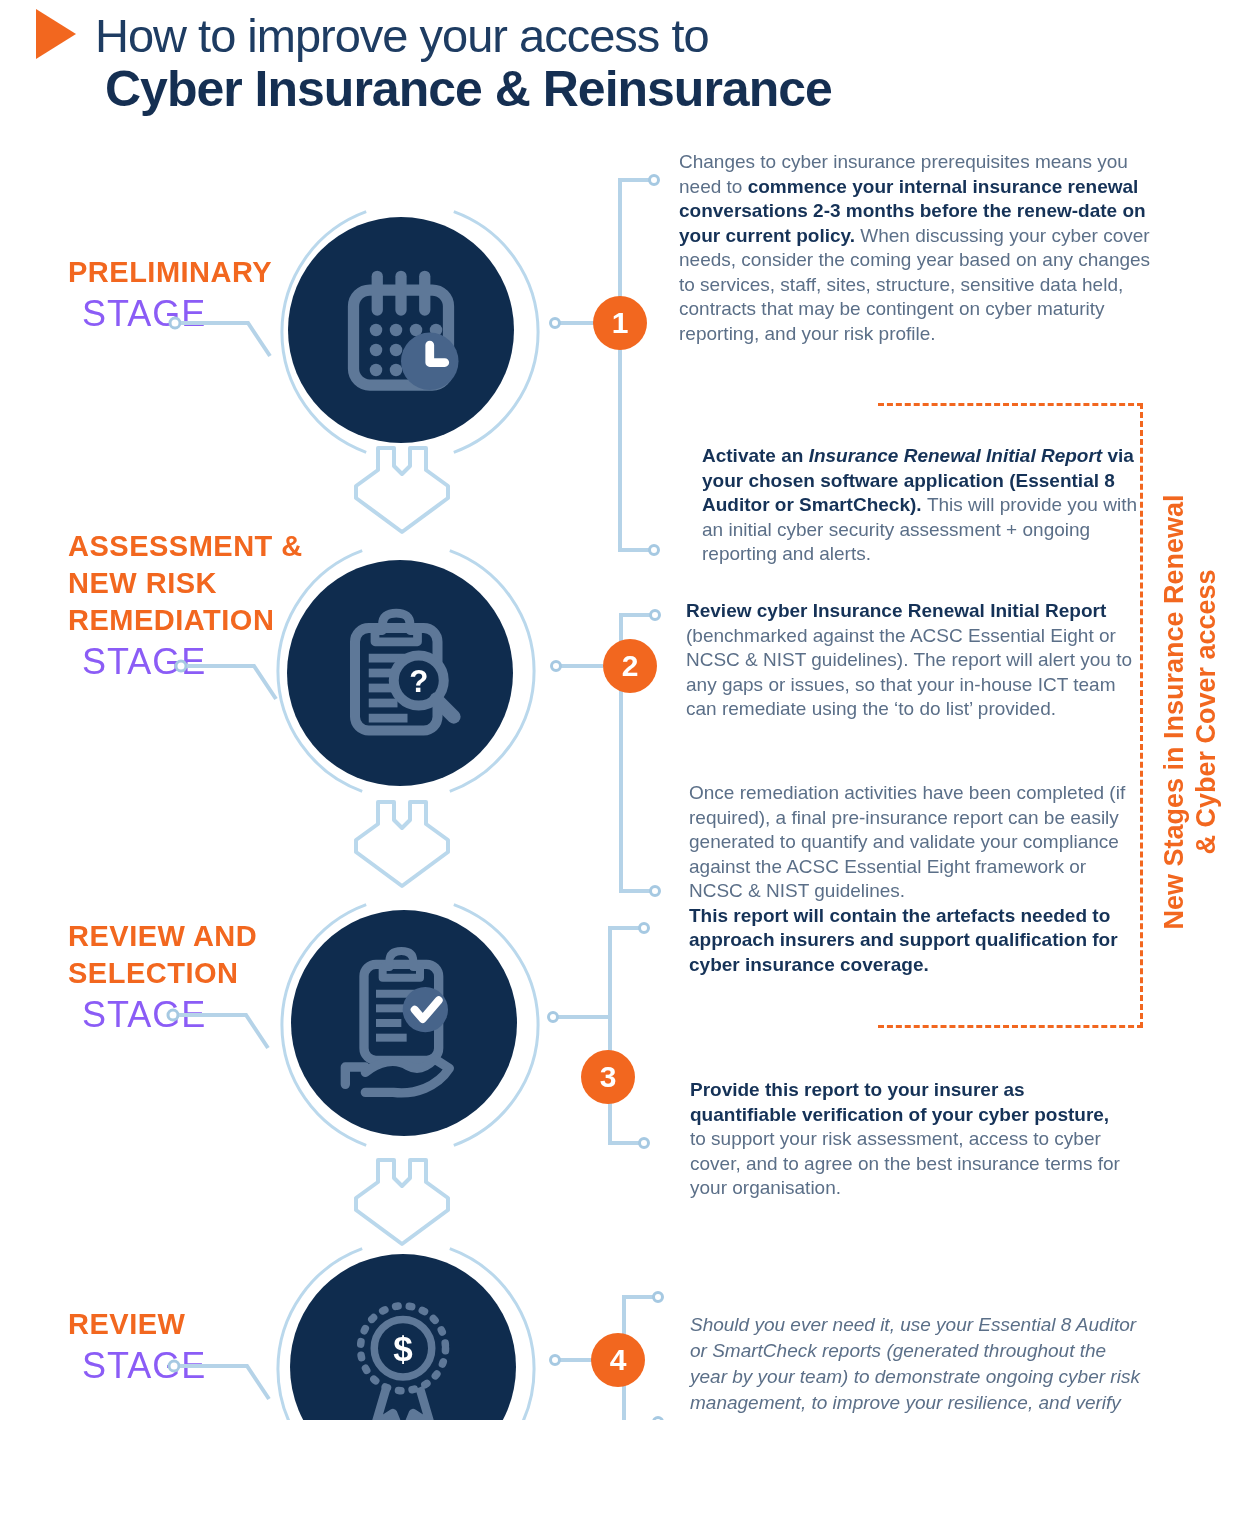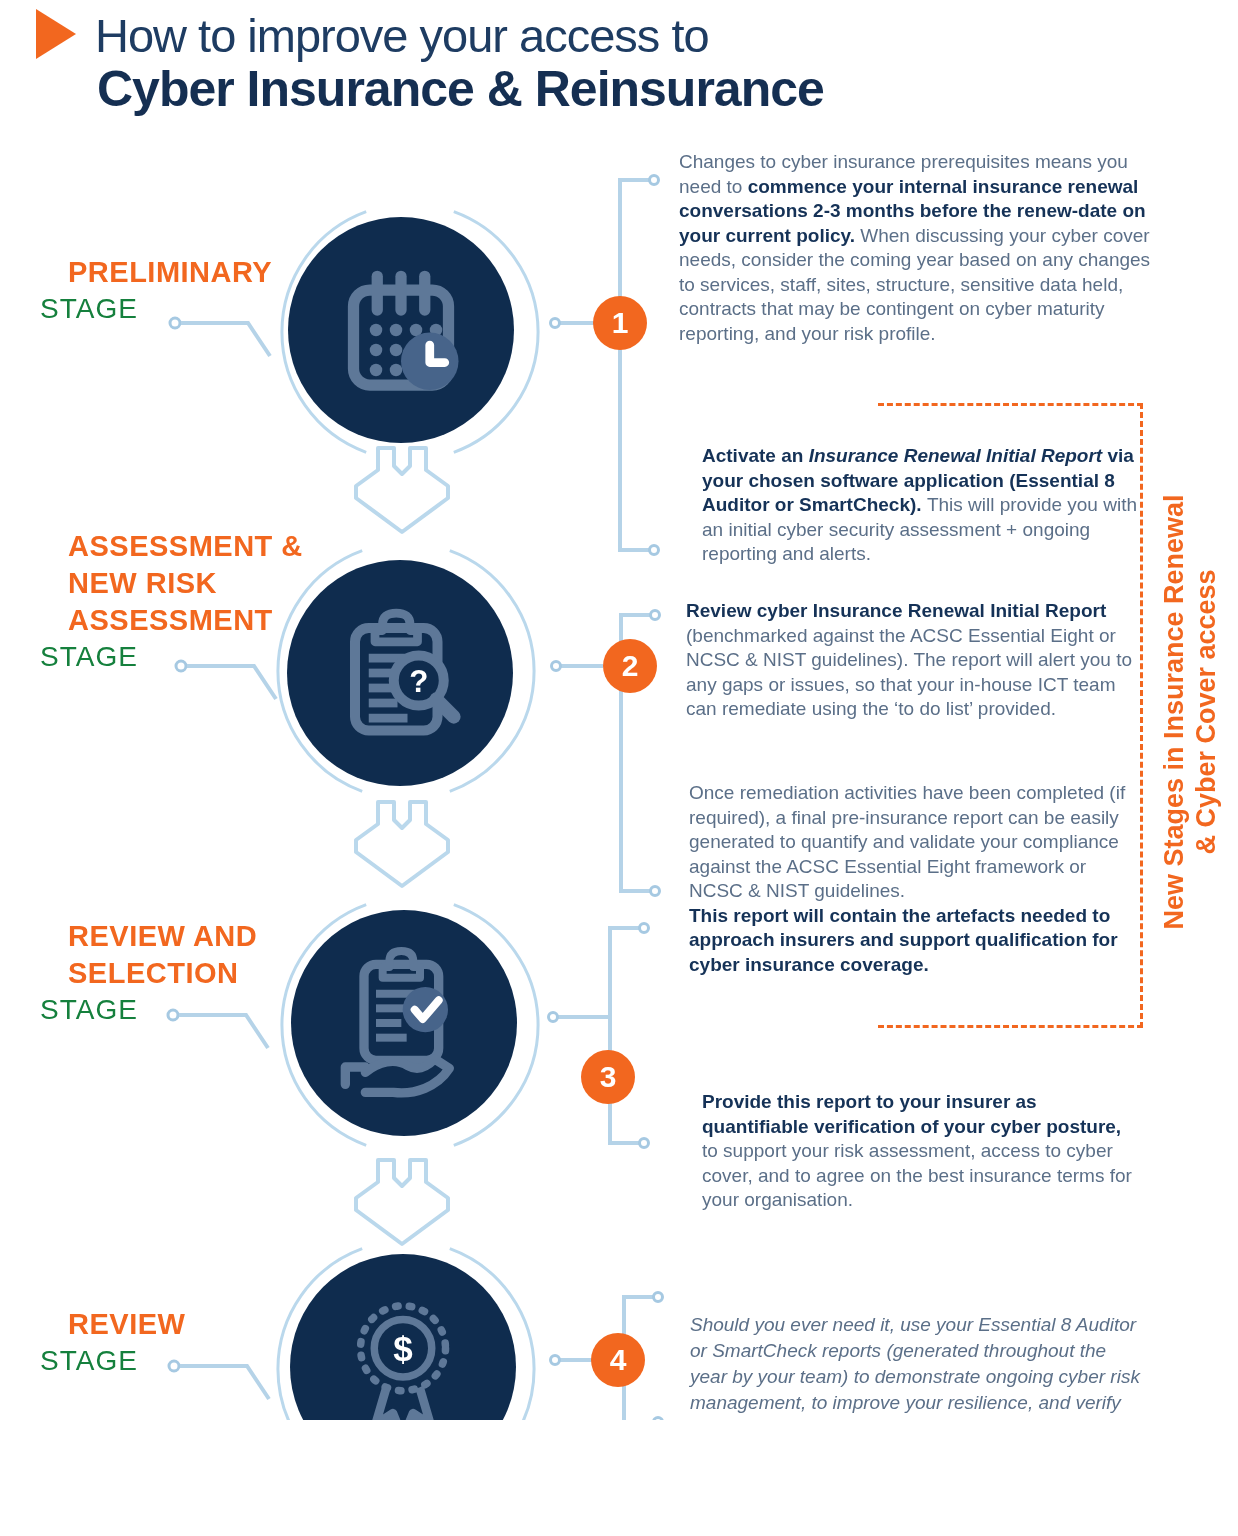--- a/index.html
+++ b/index.html
@@ -7,21 +7,21 @@
           font-family:"Liberation Sans",sans-serif;}
   .abs{position:absolute;}
 
   
   .tri{width:0;height:0;border-left:40px solid #F2671F;border-top:25px solid transparent;border-bottom:25px solid transparent;}
   .title1{font-size:47px;font-weight:400;color:#1E3C62;letter-spacing:-1px;white-space:nowrap;}
   .title2{font-size:50px;font-weight:700;color:#152F52;letter-spacing:-1px;white-space:nowrap;}
 
   
   .stage-label{color:#F2671F;font-weight:700;font-size:29px;line-height:37px;letter-spacing:.5px;white-space:nowrap;margin-left:28px;}
-  .stage-sub{color:#15803d;font-weight:400;font-size:28px;letter-spacing:1px;margin-top:2px;}
+  .stage-sub{color:#8b5cf6;font-weight:400;font-size:36px;letter-spacing:1px;margin-top:2px;margin-left:42px;}
 
   
   .navy-circle{width:226px;height:226px;border-radius:50%;background:#0F2C4E;display:flex;align-items:center;justify-content:center;}
   .ringsvg{pointer-events:none;}
 
   
   .vline{width:4px;background:#B5D3E8;}
   .hline{height:4px;background:#B5D3E8;}
   .ringdot{width:12px;height:12px;border:3px solid #A6C9E2;border-radius:50%;background:#fff;box-sizing:border-box;}
   .numcircle{width:54px;height:54px;border-radius:50%;background:#F2671F;color:#fff;font-weight:700;font-size:30px;
@@ -42,31 +42,31 @@
 
   .sliver{width:212px;height:90px;background:#0F2C4E;border-radius:50%;}
 </style>
 </head>
 <body>
 
 <div id="canvas">
 
   <div class="abs tri" style="left:36px;top:9px;"></div>
   <div class="abs title1" style="left:95px;top:8px;">How to improve your access to</div>
-  <div class="abs title2" style="left:97px;top:60px;">Cyber Insurance &amp; Reinsurance</div>
+  <div class="abs title2" style="left:105px;top:60px;">Cyber Insurance &amp; Reinsurance</div>
 
   <div class="abs" style="left:40px;top:254px;">
     <div class="stage-label">PRELIMINARY</div>
     <div class="stage-sub">STAGE</div>
   </div>
 
   <div class="abs" style="left:40px;top:528px;">
     <div class="stage-label">ASSESSMENT &amp;</div>
     <div class="stage-label">NEW RISK</div>
-    <div class="stage-label">ASSESSMENT</div>
+    <div class="stage-label">REMEDIATION</div>
     <div class="stage-sub">STAGE</div>
   </div>
 
   <div class="abs" style="left:40px;top:918px;">
     <div class="stage-label">REVIEW AND</div>
     <div class="stage-label">SELECTION</div>
     <div class="stage-sub">STAGE</div>
   </div>
 
   <div class="abs" style="left:40px;top:1306px;">
@@ -209,21 +209,21 @@
   <div class="abs hline" style="left:622px;top:1420px;width:32px;"></div>
   <div class="abs ringdot" style="left:652px;top:1416px;"></div>
   <div class="abs hline" style="left:560px;top:1358px;width:35px;"></div>
   <div class="abs ringdot" style="left:549px;top:1354px;"></div>
   <div class="abs numcircle" style="left:591px;top:1333px;">4</div>
 
   <p class="abs para" style="left:679px;top:150px;width:472px;margin:0;"><span class="seg-r">Changes to cyber insurance prerequisites means you need to </span><span class="seg-b">commence your internal insurance renewal conversations 2-3 months before the renew-date on your current policy.</span><span class="seg-r"> When discussing your cyber cover needs, consider the coming year based on any changes to services, staff, sites, structure, sensitive data held, contracts that may be contingent on cyber maturity reporting, and your risk profile.</span></p>
   <p class="abs para" style="left:686px;top:428px;width:452px;margin:16px;"><span class="seg-b">Activate an </span><span class="seg-bi">Insurance Renewal Initial Report</span><span class="seg-b"> via your chosen software application (Essential 8 Auditor or SmartCheck). </span><span class="seg-r">This will provide you with an initial cyber security assessment + ongoing reporting and alerts.</span></p>
   <p class="abs para" style="left:686px;top:599px;width:458px;margin:0;"><span class="seg-b">Review cyber Insurance Renewal Initial Report</span><span class="seg-r"> (benchmarked against the ACSC Essential Eight or NCSC &amp; NIST guidelines). The report will alert you to any gaps or issues, so that your in-house ICT team can remediate using the ‘to do list’ provided.</span></p>
   <p class="abs para" style="left:689px;top:781px;width:452px;margin:0;"><span class="seg-r">Once remediation activities have been completed (if required), a final pre-insurance report can be easily generated to quantify and validate your compliance against the ACSC Essential Eight framework or NCSC &amp; NIST guidelines.</span><span class="seg-bb">This report will contain the artefacts needed to approach insurers and support qualification for cyber insurance coverage.</span></p>
-  <p class="abs para" style="left:690px;top:1078px;width:435px;margin:12px;"><span class="seg-b">Provide this report to your insurer as quantifiable verification of your cyber posture,</span><span class="seg-r"> to support your risk assessment, access to cyber cover, and to agree on the best insurance terms for your organisation.</span></p>
+  <p class="abs para" style="left:690px;top:1078px;width:435px;margin:0;"><span class="seg-b">Provide this report to your insurer as quantifiable verification of your cyber posture,</span><span class="seg-r"> to support your risk assessment, access to cyber cover, and to agree on the best insurance terms for your organisation.</span></p>
   <p class="abs para" style="left:690px;top:1312px;width:455px;margin:0;"><span class="seg-i">Should you ever need it, use your Essential 8 Auditor or SmartCheck reports (generated throughout the year by your team) to demonstrate ongoing cyber risk management, to improve your resilience, and verify proof of claim.</span></p>
 
   <div class="abs dashed-box" style="left:878px;top:403px;width:265px;height:625px;"></div>
   <div class="abs side-note" style="left:1190px;top:712px;">
     <div>New Stages in Insurance Renewal</div>
     <div>&amp; Cyber Cover access</div>
   </div>
 
   <div class="abs sliver" style="left:297px;top:1517px;"></div>
 

